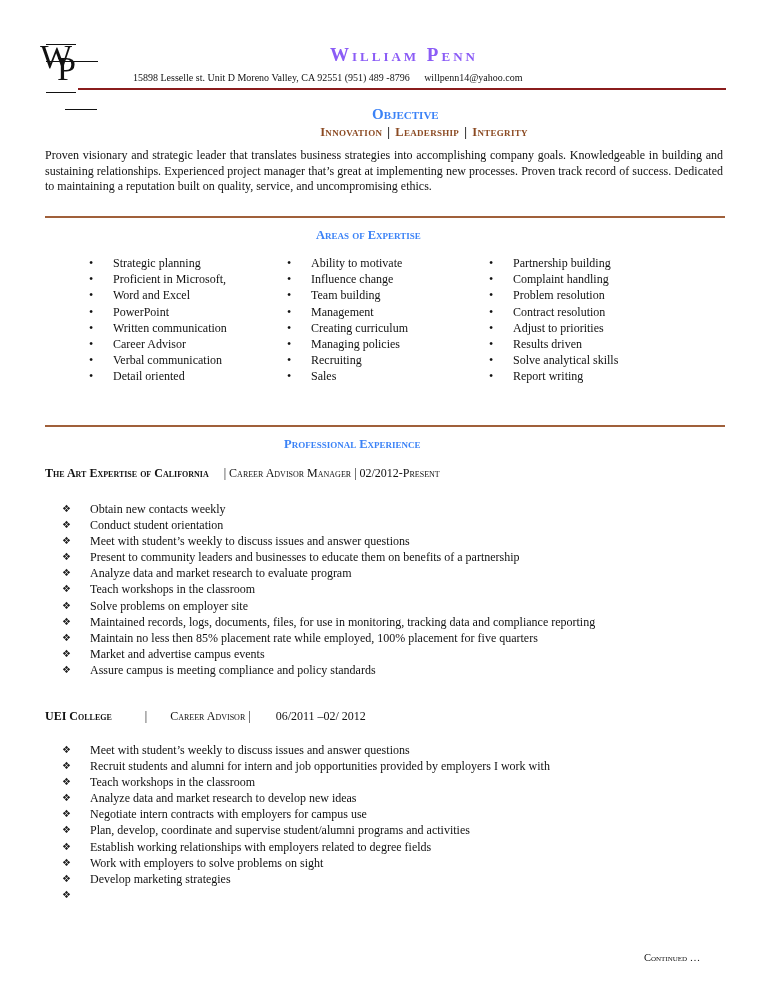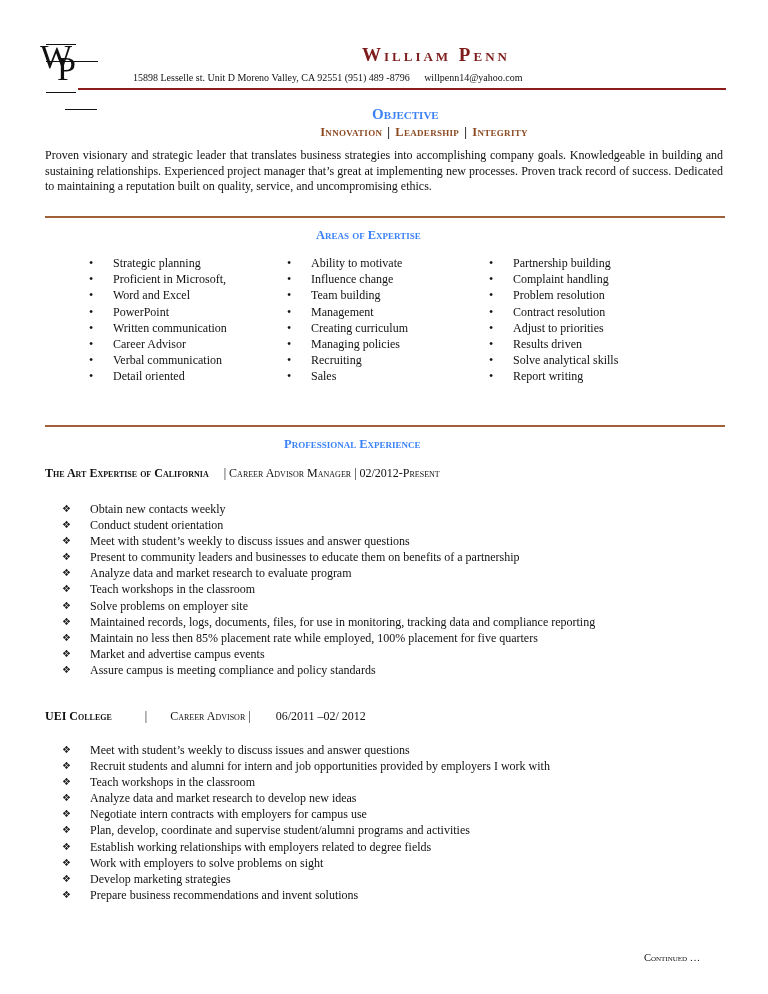--- a/index.html
+++ b/index.html
@@ -4,21 +4,21 @@
 <style>
   html, body { margin:0; padding:0; background:#ffffff; }
   body { width:768px; height:994px; position:relative; overflow:hidden;
          font-family:"Liberation Serif","DejaVu Serif",serif; color:#111; }
 
   
   .mono-line { position:absolute; height:1px; background:#111; }
   .mono-w { position:absolute; left:40px; top:40px; font-size:34px; line-height:34px; color:#111; }
   .mono-p { position:absolute; left:57px; top:52px; font-size:34px; line-height:34px; color:#111; }
 
-  .name { position:absolute; left:330px; top:44px; font-size:19px; letter-spacing:3px; font-weight:bold; font-variant:small-caps; color:#7f1d1d;margin-left:32px; }
+  .name { position:absolute; left:330px; top:44px; font-size:19px; letter-spacing:3px; font-weight:bold; font-variant:small-caps; color:#8b5cf6; }
   .contact { position:absolute; left:133px; top:72px; font-size:10px; color:#111; white-space:nowrap; }
   .contact .email { margin-left:12px; }
   .rule-red { position:absolute; left:78px; top:88px; width:648px; height:2px; background:#8a1c1c; }
 
   .sec-title { position:absolute; left:0; width:768px; text-align:center; font-weight:bold; font-variant:small-caps; color:#3b82f6; }
   .objective-title { top:106px; left:372px; width:auto; font-size:15px; }
   .tagline { position:absolute; top:125px; left:0; width:768px; text-align:center; font-size:12.5px; font-weight:bold; font-variant:small-caps; color:#8b4a22; letter-spacing:0.3px;padding-left:40px; }
   .tagline .sep { color:#111; margin:0 5px; }
 
   .summary { position:absolute; left:45px; top:148px; width:678px; font-size:12px; line-height:15.6px; text-align:justify; }
@@ -134,16 +134,16 @@
 <ul class="duties" style="top:742px;">
   <li><span class="diamond">❖</span><span>Meet with student’s weekly to discuss issues and answer questions</span></li>
   <li><span class="diamond">❖</span><span>Recruit students and alumni for intern and job opportunities provided by employers I work with</span></li>
   <li><span class="diamond">❖</span><span>Teach workshops in the classroom</span></li>
   <li><span class="diamond">❖</span><span>Analyze data and market research to develop new ideas</span></li>
   <li><span class="diamond">❖</span><span>Negotiate intern contracts with employers for campus use</span></li>
   <li><span class="diamond">❖</span><span>Plan, develop, coordinate and supervise student/alumni programs and activities</span></li>
   <li><span class="diamond">❖</span><span>Establish working relationships with employers related to degree fields</span></li>
   <li><span class="diamond">❖</span><span>Work with employers to solve problems on sight</span></li>
   <li><span class="diamond">❖</span><span>Develop marketing strategies</span></li>
-  <li><span class="diamond">❖</span><span>Prepare business recommendations and invent solutions</span></li>
+  <li><span class="diamond">❖</span></li>
 </ul>
 
 <div class="continued">Continued …</div>
 
 </body></html>

